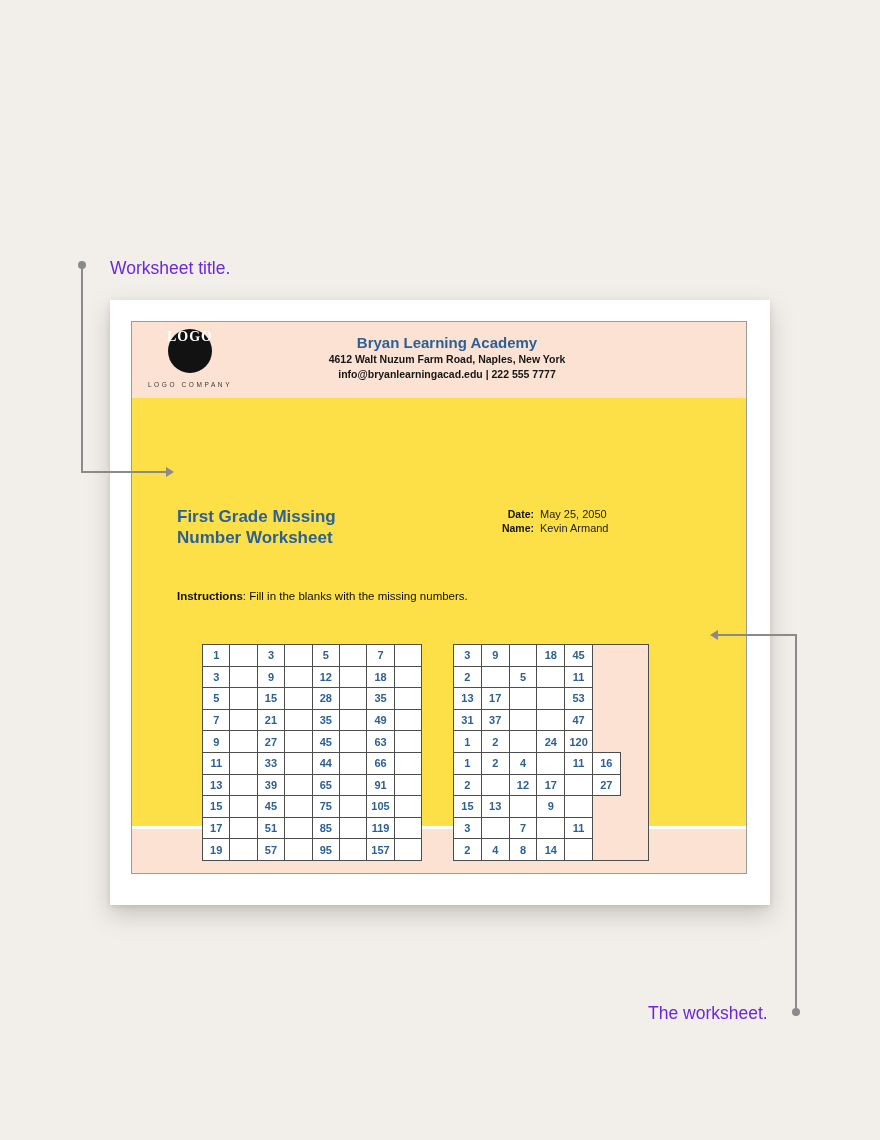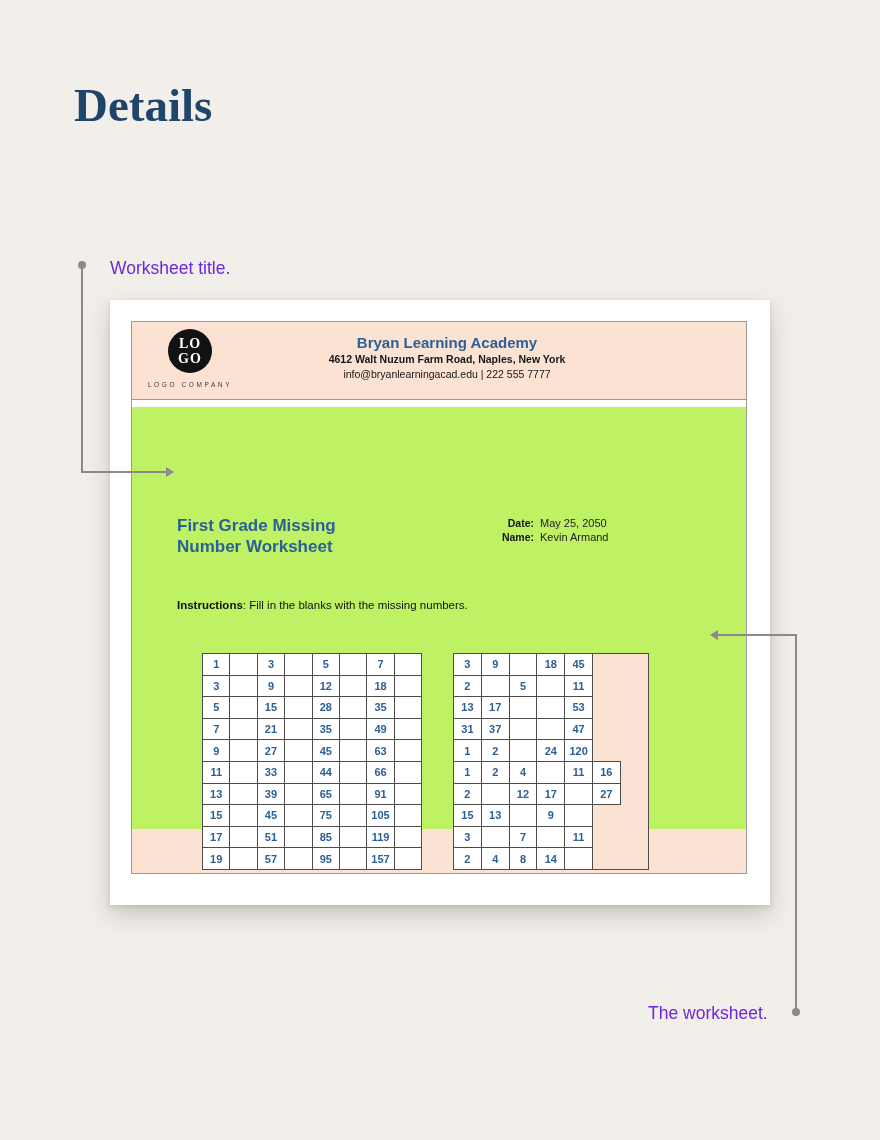--- a/index.html
+++ b/index.html
@@ -50,32 +50,32 @@
   .doc-header {
     position:absolute; left:0; top:0; width:614px; height:78px;
     background:#fce2d3; border-bottom:1px solid #9b9b9b;
   }
   .logo-wrap { position:absolute; left:8px; top:7px; width:140px; text-align:center; }
   .logo-circle {
     position:absolute; left:28px; top:0; width:44px; height:44px; border-radius:50%;
     background:#121212; color:#ffffff; text-align:center;
     font-family:"Liberation Serif", serif; font-weight:700;
     font-size:14px; line-height:15px; letter-spacing:1px;
-    display:flex; flex-direction:column; justify-content:center;
+    display:flex; justify-content:center;
   }
   .logo-caption {
     position:absolute; left:-20px; top:52px; width:140px; text-align:center;
     font-size:6.5px; letter-spacing:2.6px; color:#3a3a3a; white-space:nowrap;
   }
   .header-center { position:absolute; left:0; top:11px; width:614px; padding-left:16px; text-align:center; }
   .academy-name { font-size:15px; font-weight:700; color:#2d6094; line-height:19px; }
   .academy-address { font-size:10.5px; font-weight:700; color:#161616; line-height:15px; }
-  .academy-contact { font-size:10.5px; font-weight:400; color:#161616; line-height:15px; }
-
-  .doc-content { position:absolute; left:0; top:85px; width:614px; height:428px; background:#bef264; }
+  .academy-contact { font-size:10.5px; font-weight:700; color:#161616; line-height:15px; }
+
+  .doc-content { position:absolute; left:0; top:76px; width:614px; height:428px; background:#fde047; }
   .doc-footer  { position:absolute; left:0; top:507px; width:614px; height:44px; background:#fce2d3; }
 
   .ws-title {
     position:absolute; left:45px; top:108px;
     font-size:17px; font-weight:700; color:#2d6094; line-height:21px;
   }
   .meta-block { position:absolute; left:300px; top:109px; }
   .meta-row { display:flex; line-height:14px; }
   .meta-label { width:102px; text-align:right; font-size:10.5px; font-weight:700; color:#161616; }
   .meta-value { margin-left:6px; font-size:11px; color:#222222; }
@@ -100,21 +100,20 @@
   .deco-block {
     position:absolute; left:139px; top:0; width:57px; height:217px;
     background:#fce2d3; border:1px solid #4d4d4d; z-index:1;
   }
 </style>
 </head>
 <body>
 
 <div class="canvas">
 
-  <div class="details-heading">Details</div>
 
   <div class="ann-dot" style="left:78px; top:261px;"></div>
   <div class="ann-line" style="left:81px; top:265px; width:2px; height:207px;"></div>
   <div class="ann-line" style="left:81px; top:471px; width:85px; height:2px;"></div>
   <div class="ann-arrow-right" style="left:166px; top:467px;"></div>
   <div class="ann-label" style="left:110px; top:258px;">Worksheet title.</div>
 
   <div class="ann-arrow-left" style="left:710px; top:630px;"></div>
   <div class="ann-line" style="left:716px; top:634px; width:81px; height:2px;"></div>
   <div class="ann-line" style="left:795px; top:634px; width:2px; height:378px;"></div>

